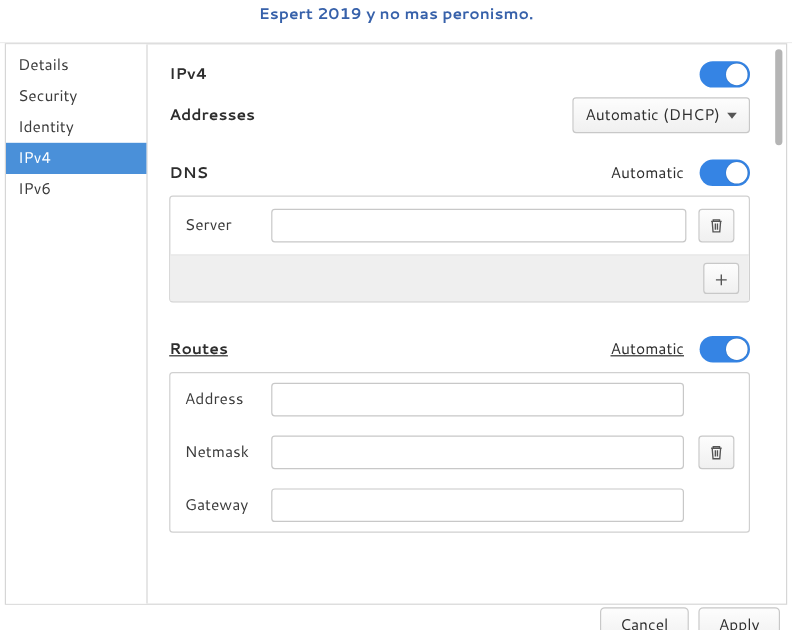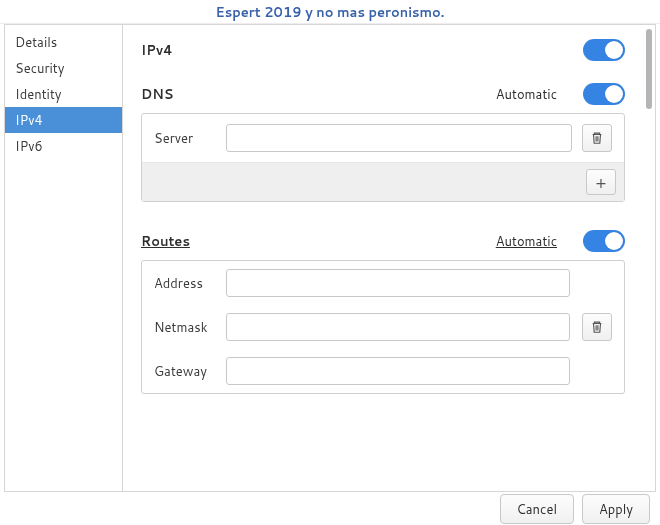--- a/index.html
+++ b/index.html
@@ -7,21 +7,21 @@
     margin: 0;
     font-family: "Cantarell", "Segoe UI", sans-serif;
     font-size: 13px;
     color: #2e2e2e;
     background: #fff;
     width: 660px;
     height: 525px;
     overflow: hidden;
   }
   .titlebar {
-    height: 24px;
+    height: 36px;
     line-height: 24px;
     text-align: center;
     color: #3761aa;
     font-weight: bold;
     font-size: 13px;
     border-bottom: 1px solid #ededed;
   }
   .window {
     display: flex;
     height: 468px;
@@ -85,21 +85,21 @@
   .switch .knob {
     position: absolute;
     width: 18px; height: 18px;
     background: #fff;
     border-radius: 50%;
     top: 2px;
     right: 2px;
     box-shadow: 0 0 1px rgba(0,0,0,0.3);
   }
   .automatic-label {
-    margin-right: 26px;
+    margin-right: 13px;
     color: #2e2e2e;
   }
   .dropdown {
     border: 1px solid #c8c8c8;
     background: linear-gradient(#fdfdfd,#f0f0f0);
     border-radius: 3px;
     padding: 5px 10px;
     display: inline-flex;
     align-items: center;
     gap: 6px;
@@ -215,20 +215,27 @@
   <div class="content-wrap">
     <div class="content">
 
       <div class="row tight">
         <span class="section-title">IPv4</span>
         <div class="switch">
             <div class="knob"></div>
           </div>
       </div>
 
+      <div class="row">
+        <span class="section-title">Addresses</span>
+        <div class="dropdown">
+          <span>Automatic (DHCP)</span>
+          <span class="tri"></span>
+        </div>
+      </div>
 
       <div class="row tight" style="margin-top:22px;">
         <span class="section-title">DNS</span>
         <div style="display:flex;align-items:center;">
           <span class="automatic-label">Automatic</span>
           <div class="switch">
               <div class="knob"></div>
             </div>
         </div>
       </div>

